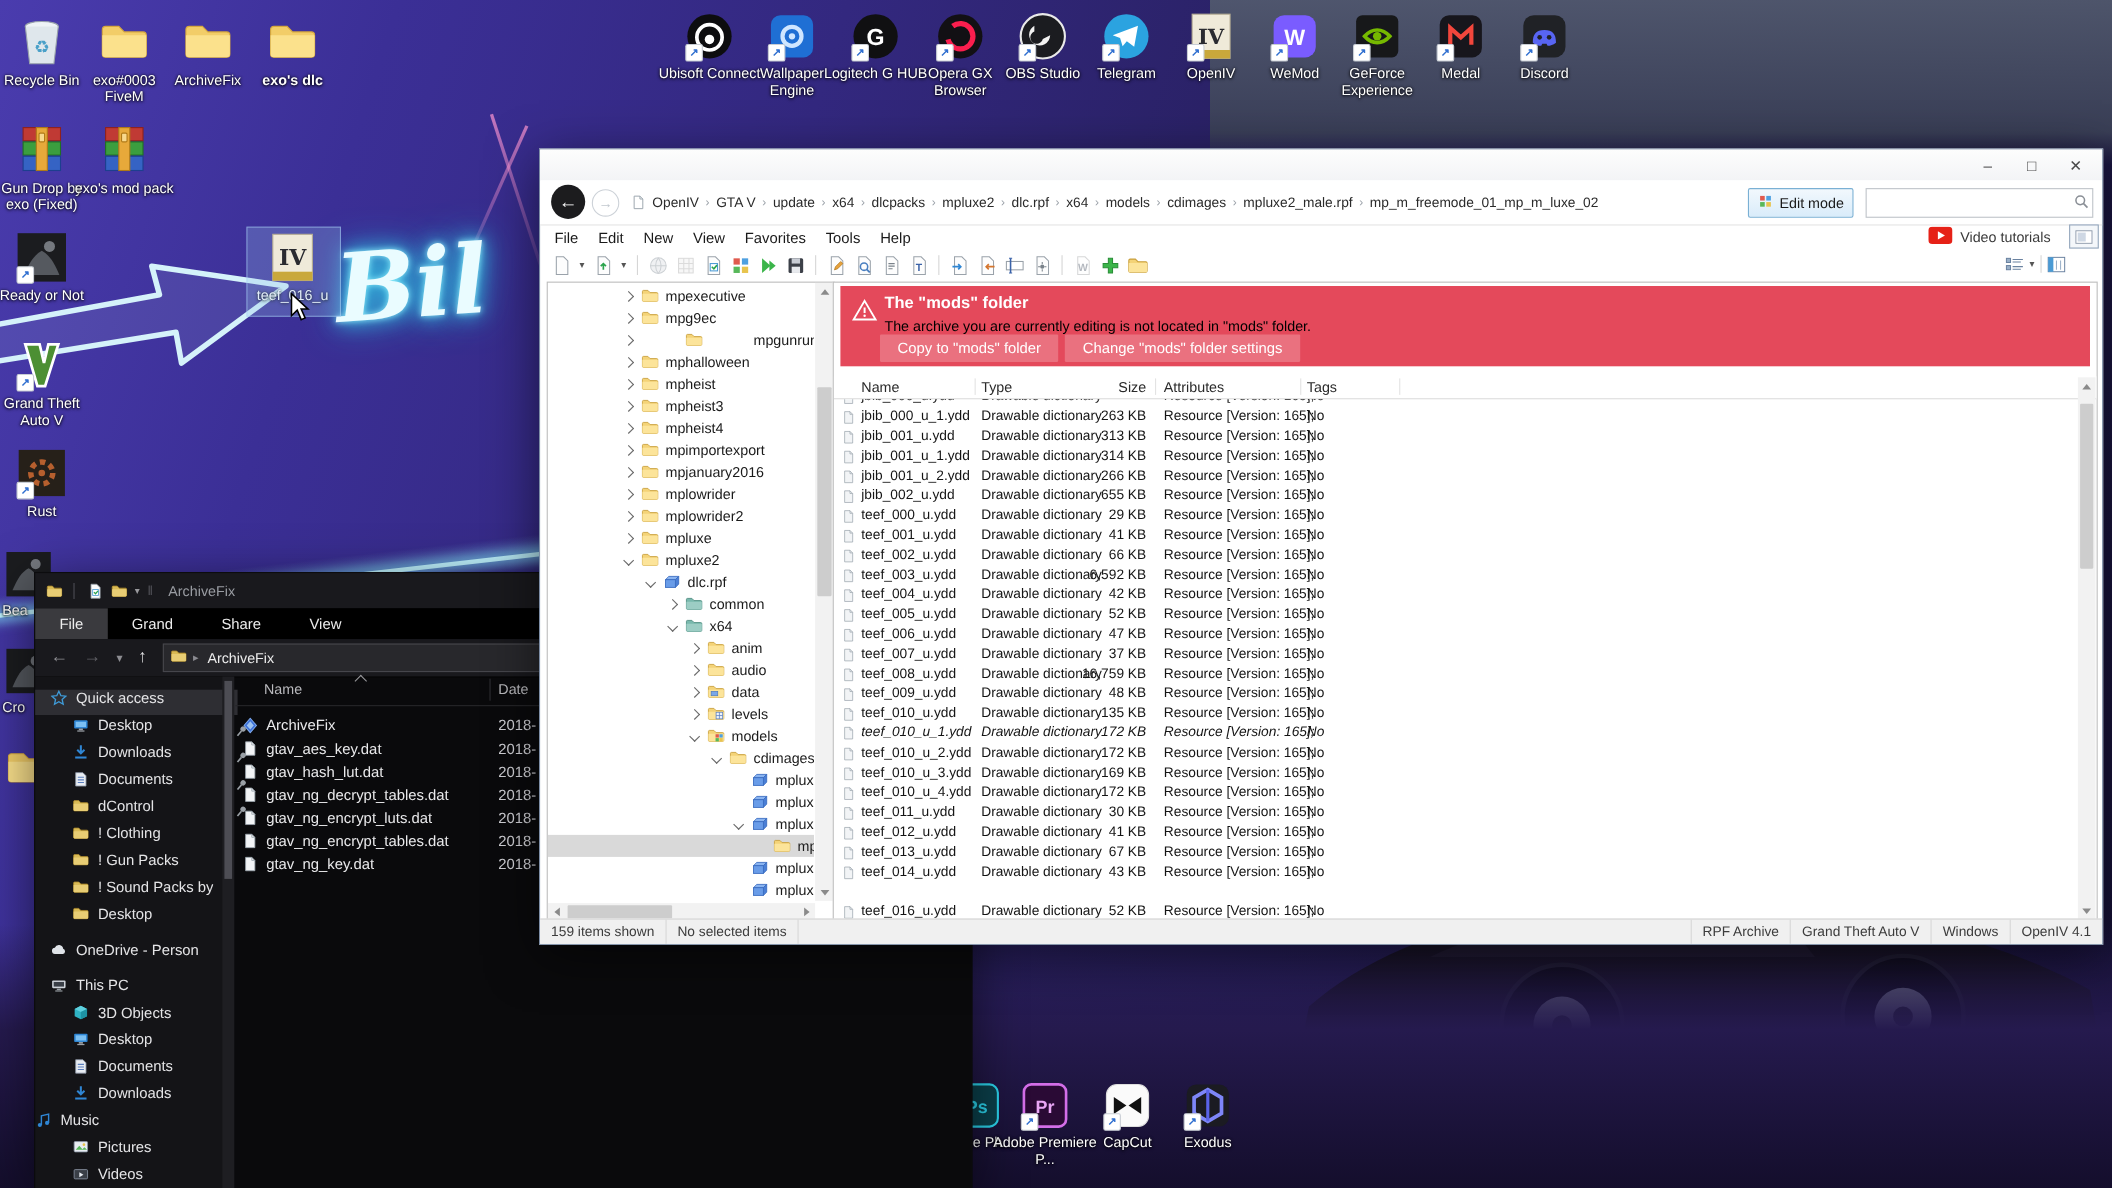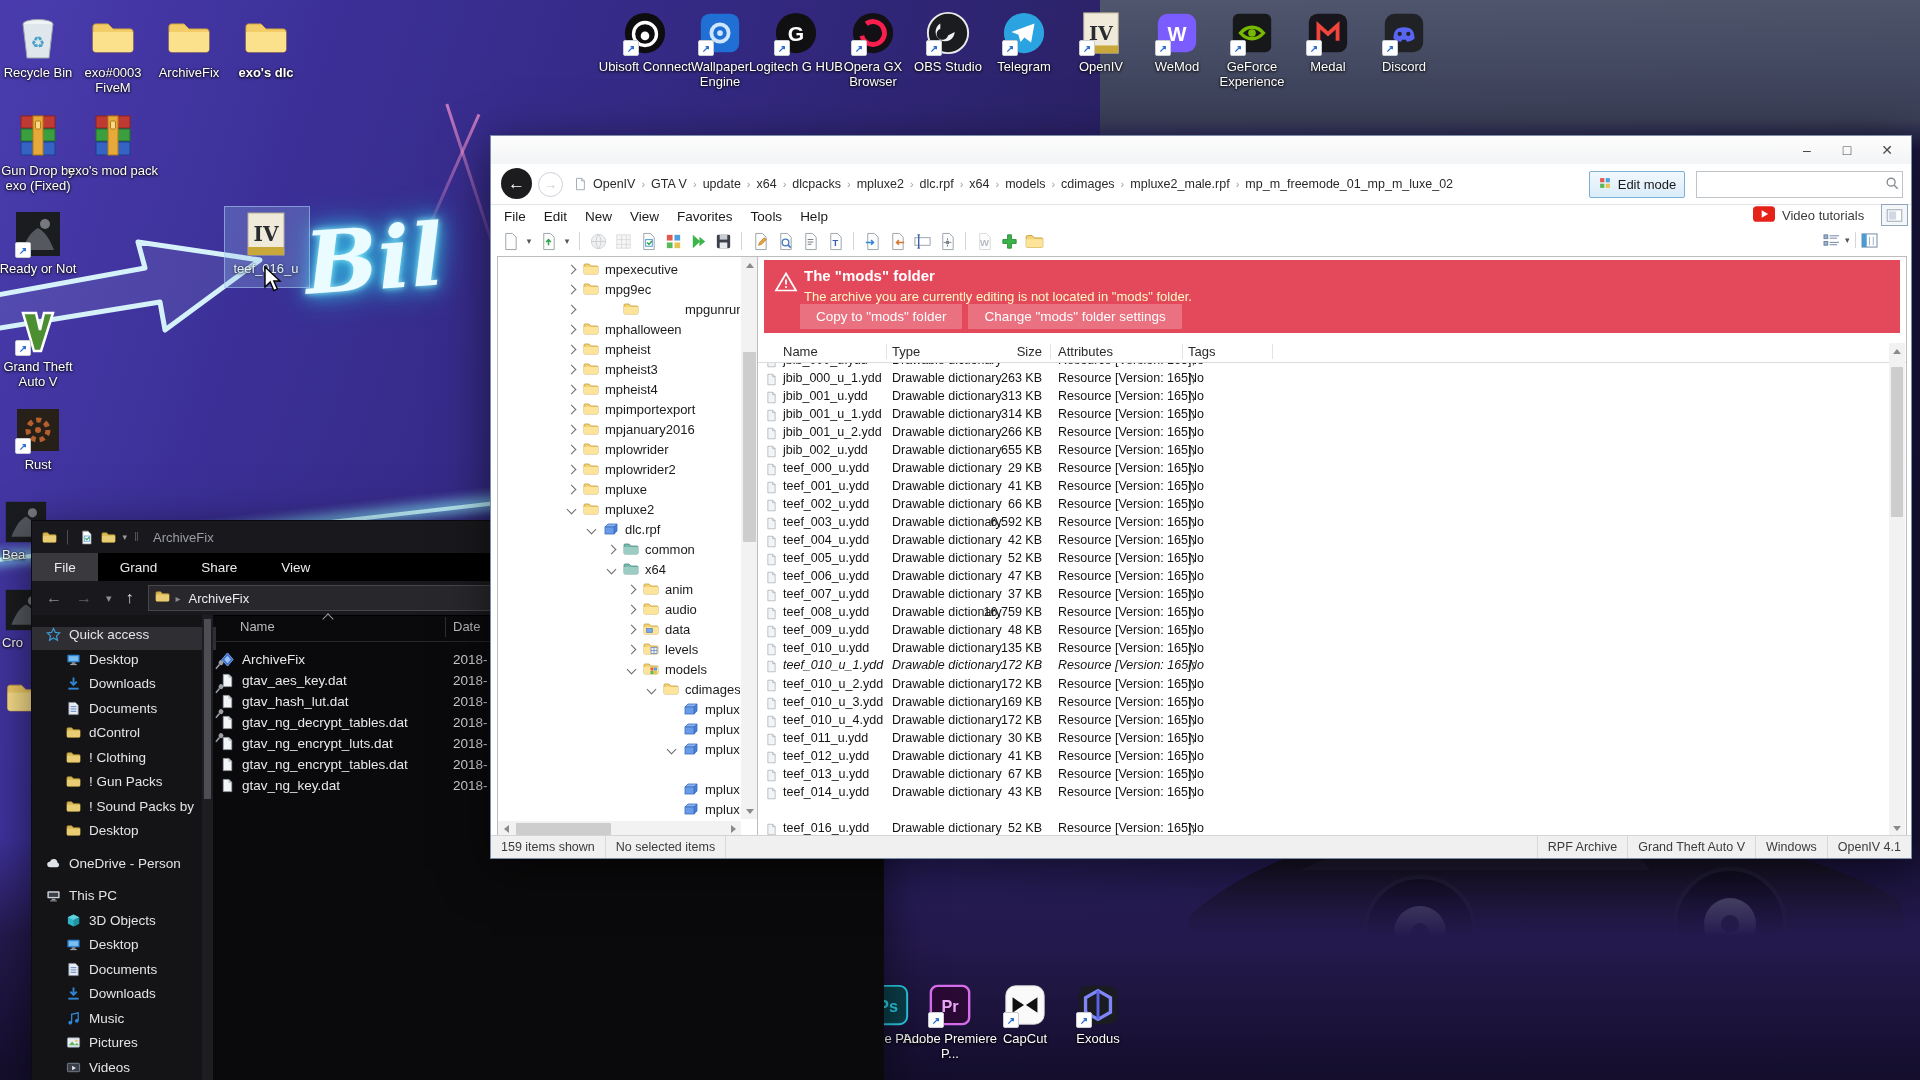--- a/index.html
+++ b/index.html
@@ -110,21 +110,21 @@
   .tri-up{width:0;height:0;border-left:4px solid transparent;border-right:4px solid transparent;border-bottom:5px solid #8a8a8a;}
   .tri-dn{width:0;height:0;border-left:4px solid transparent;border-right:4px solid transparent;border-top:5px solid #8a8a8a;}
   .tri-lf{width:0;height:0;border-top:4px solid transparent;border-bottom:4px solid transparent;border-right:5px solid #8a8a8a;}
   .tri-rt{width:0;height:0;border-top:4px solid transparent;border-bottom:4px solid transparent;border-left:5px solid #8a8a8a;}
   .thumb{position:absolute;background:#cdcdcd;border-radius:1px;}
   
   #o-list{position:absolute;left:266px;top:120px;width:1148px;height:580px;border:1px solid #bdbdbd;background:#fff;overflow:hidden;}
   #o-banner{position:absolute;left:6px;top:3px;right:6px;height:73px;}
   #o-banner .wt{position:absolute;left:10px;top:10px;width:24px;height:24px;}
   #o-banner .bt{position:absolute;left:40px;top:7px;font-size:15px;font-weight:bold;color:#fff;}
-  #o-banner .bm{position:absolute;left:40px;top:29px;font-size:13px;color:#fef9c3;}
+  #o-banner .bm{position:absolute;left:40px;top:29px;font-size:13px;color:#000000;}
   #o-banner .btns{position:absolute;left:36px;top:44px;display:flex;gap:6px;}
   #o-banner button{height:25px;padding:0 16px;background:rgba(255,255,255,.22);border:0;color:#fff;font-size:13.5px;font-family:inherit;border-radius:1px;}
   #o-lhead{position:absolute;left:0;top:85px;width:100%;height:20px;background:#fff;border-bottom:1px solid #dcdcdc;font-size:13px;color:#2a2a2a;}
   .lcol{position:absolute;top:2px;}
   .lsep{position:absolute;top:2px;width:1px;height:15px;background:#e3e3e3;}
   #o-rows{position:absolute;left:0;top:106px;width:100%;height:474px;overflow:hidden;}
   .lrow{position:absolute;width:100%;height:18px;font-size:12.5px;color:#141414;}
   .lrow svg{position:absolute;left:7px;top:2px;width:13px;height:13px;}
   .lrow span{position:absolute;top:1px;white-space:nowrap;}
   .lrow .c-name{left:25px;}
@@ -671,21 +671,21 @@
           </div>
           <div class="srow" style="top:371px;padding-left:34px;">
             <span style="display:inline-flex">
               <svg viewBox="0 0 16 16">
                 <path d="M8 1.5v8M4.5 6L8 9.5 11.5 6" fill="none" stroke="#2f86d4" stroke-width="2"></path>
                 <rect x="2.5" y="12.5" width="11" height="2" fill="#2f86d4"></rect>
               </svg>
             </span>
             <span class="sl">Downloads</span>
           </div>
-          <div class="srow" style="top:395.5px;padding-left:34px;">
+          <div class="srow" style="top:395.5px;">
             <span style="display:inline-flex">
               <svg viewBox="0 0 16 16">
                 <path d="M6 12.5V3.5l7-1.5v8.5" fill="none" stroke="#2f86d4" stroke-width="1.4"></path>
                 <circle cx="4.5" cy="12.5" r="2" fill="#2f86d4"></circle>
                 <circle cx="11.5" cy="10.5" r="2" fill="#2f86d4"></circle>
               </svg>
             </span>
             <span class="sl">Music</span>
           </div>
           <div class="srow" style="top:420px;padding-left:34px;">
@@ -1275,20 +1275,30 @@
             <span class="chev d"></span>
             <span style="display:inline-flex">
               <svg viewBox="0 0 16 16">
                 <path d="M2 6l3-3h9l-3 3z" fill="#8ab4f0" stroke="#3a6cc0" stroke-width=".8"></path>
                 <path d="M14 3v7l-3 3V6z" fill="#4a7fd6" stroke="#3a6cc0" stroke-width=".8"></path>
                 <rect x="2" y="6" width="9" height="7" fill="#699ce8" stroke="#3a6cc0" stroke-width=".8"></rect>
               </svg>
             </span>
             <span class="tl">mpluxe</span>
           </div>
+          <div class="trow sel" style="top:502px;padding-left:190px;">
+            <span class="chev none"></span>
+            <span style="display:inline-flex">
+              <svg viewBox="0 0 16 16">
+                <path d="M1 4c0-.6.4-1 1-1h4l2 2h6c.6 0 1 .4 1 1v6c0 .6-.4 1-1 1H2c-.6 0-1-.4-1-1V4z" fill="#f4d377" stroke="#c89f3c" stroke-width=".8"></path>
+                <path d="M1 6h14v6c0 .6-.4 1-1 1H2c-.6 0-1-.4-1-1V6z" fill="#fce49a"></path>
+              </svg>
+            </span>
+            <span class="tl">mp</span>
+          </div>
           <div class="trow" style="top:522px;padding-left:170px;">
             <span class="chev none"></span>
             <span style="display:inline-flex">
               <svg viewBox="0 0 16 16">
                 <path d="M2 6l3-3h9l-3 3z" fill="#8ab4f0" stroke="#3a6cc0" stroke-width=".8"></path>
                 <path d="M14 3v7l-3 3V6z" fill="#4a7fd6" stroke="#3a6cc0" stroke-width=".8"></path>
                 <rect x="2" y="6" width="9" height="7" fill="#699ce8" stroke="#3a6cc0" stroke-width=".8"></rect>
               </svg>
             </span>
             <span class="tl">mpluxe</span>

